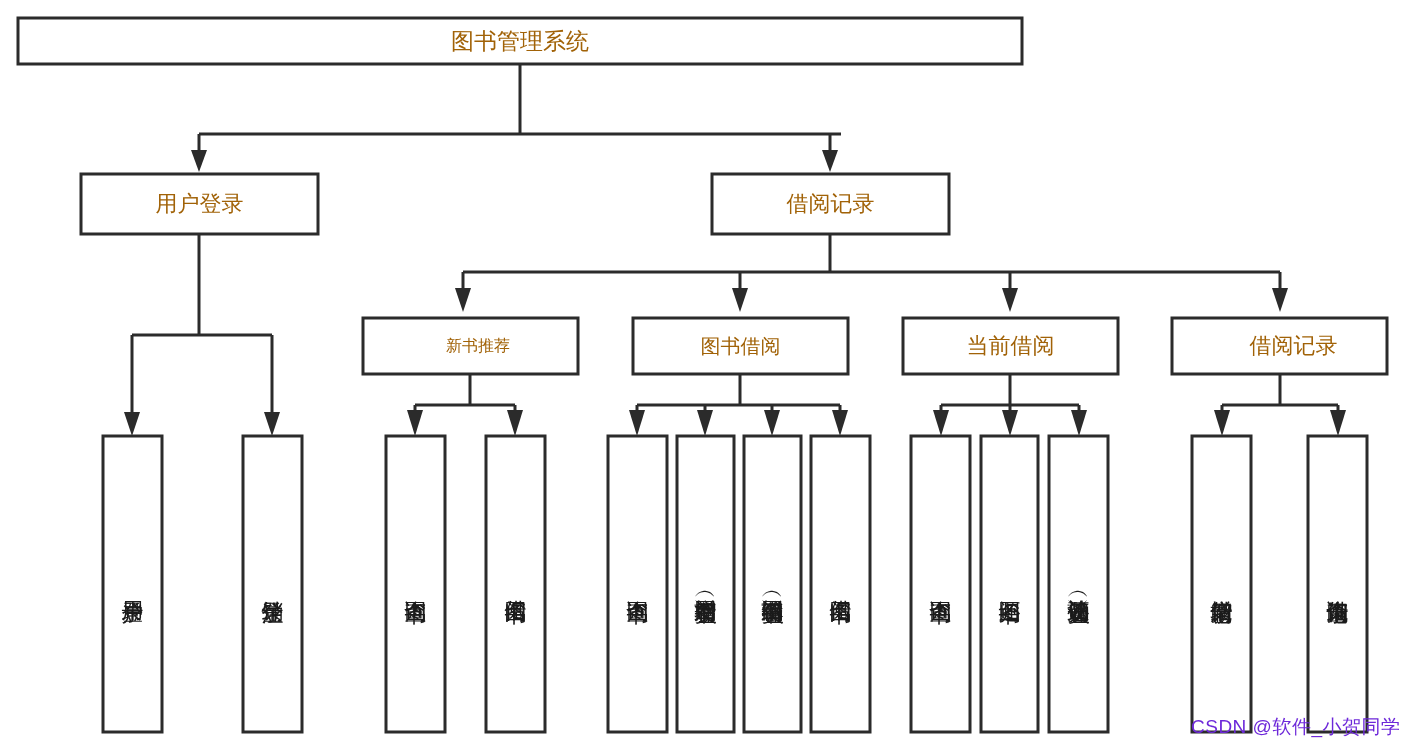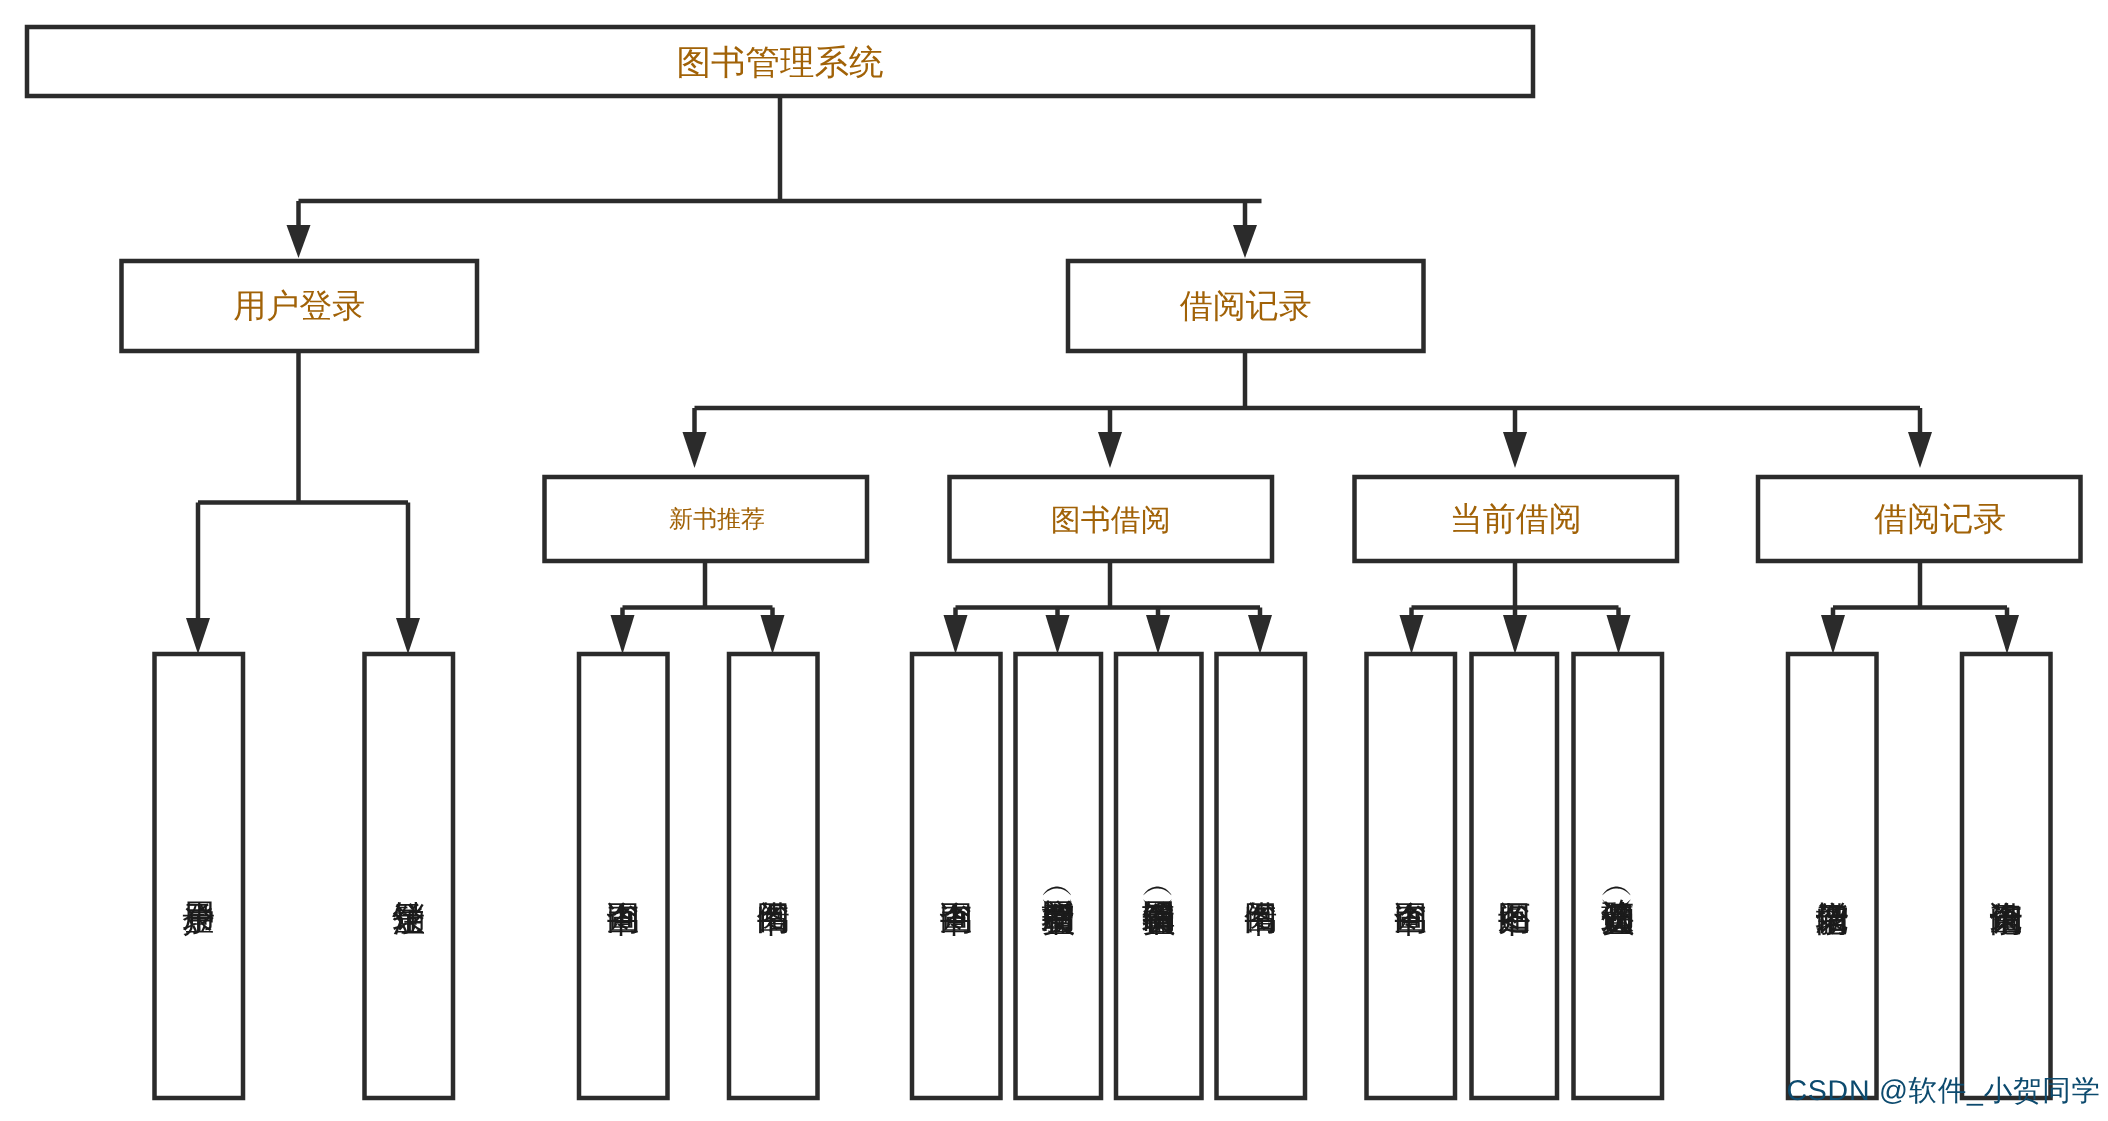--- a/index.html
+++ b/index.html
@@ -61,21 +61,21 @@
     font-family: "Liberation Sans", "DejaVu Sans", sans-serif;
     writing-mode: vertical-rl;
     text-orientation: upright;
     line-height: 1.18;
     letter-spacing: 0.5px;
     text-align: center;
     pointer-events: none;
   }
   .watermark {
     position: absolute;
-    color: #0c4a6e;
+    color: #6d28d9;
     font-size: 19px;
     font-family: "Liberation Sans", "DejaVu Sans", sans-serif;
     white-space: nowrap;
     letter-spacing: 0.5px;
   }
 </style>
 </head>
 <body>
 
 <div id="diagram-root">

